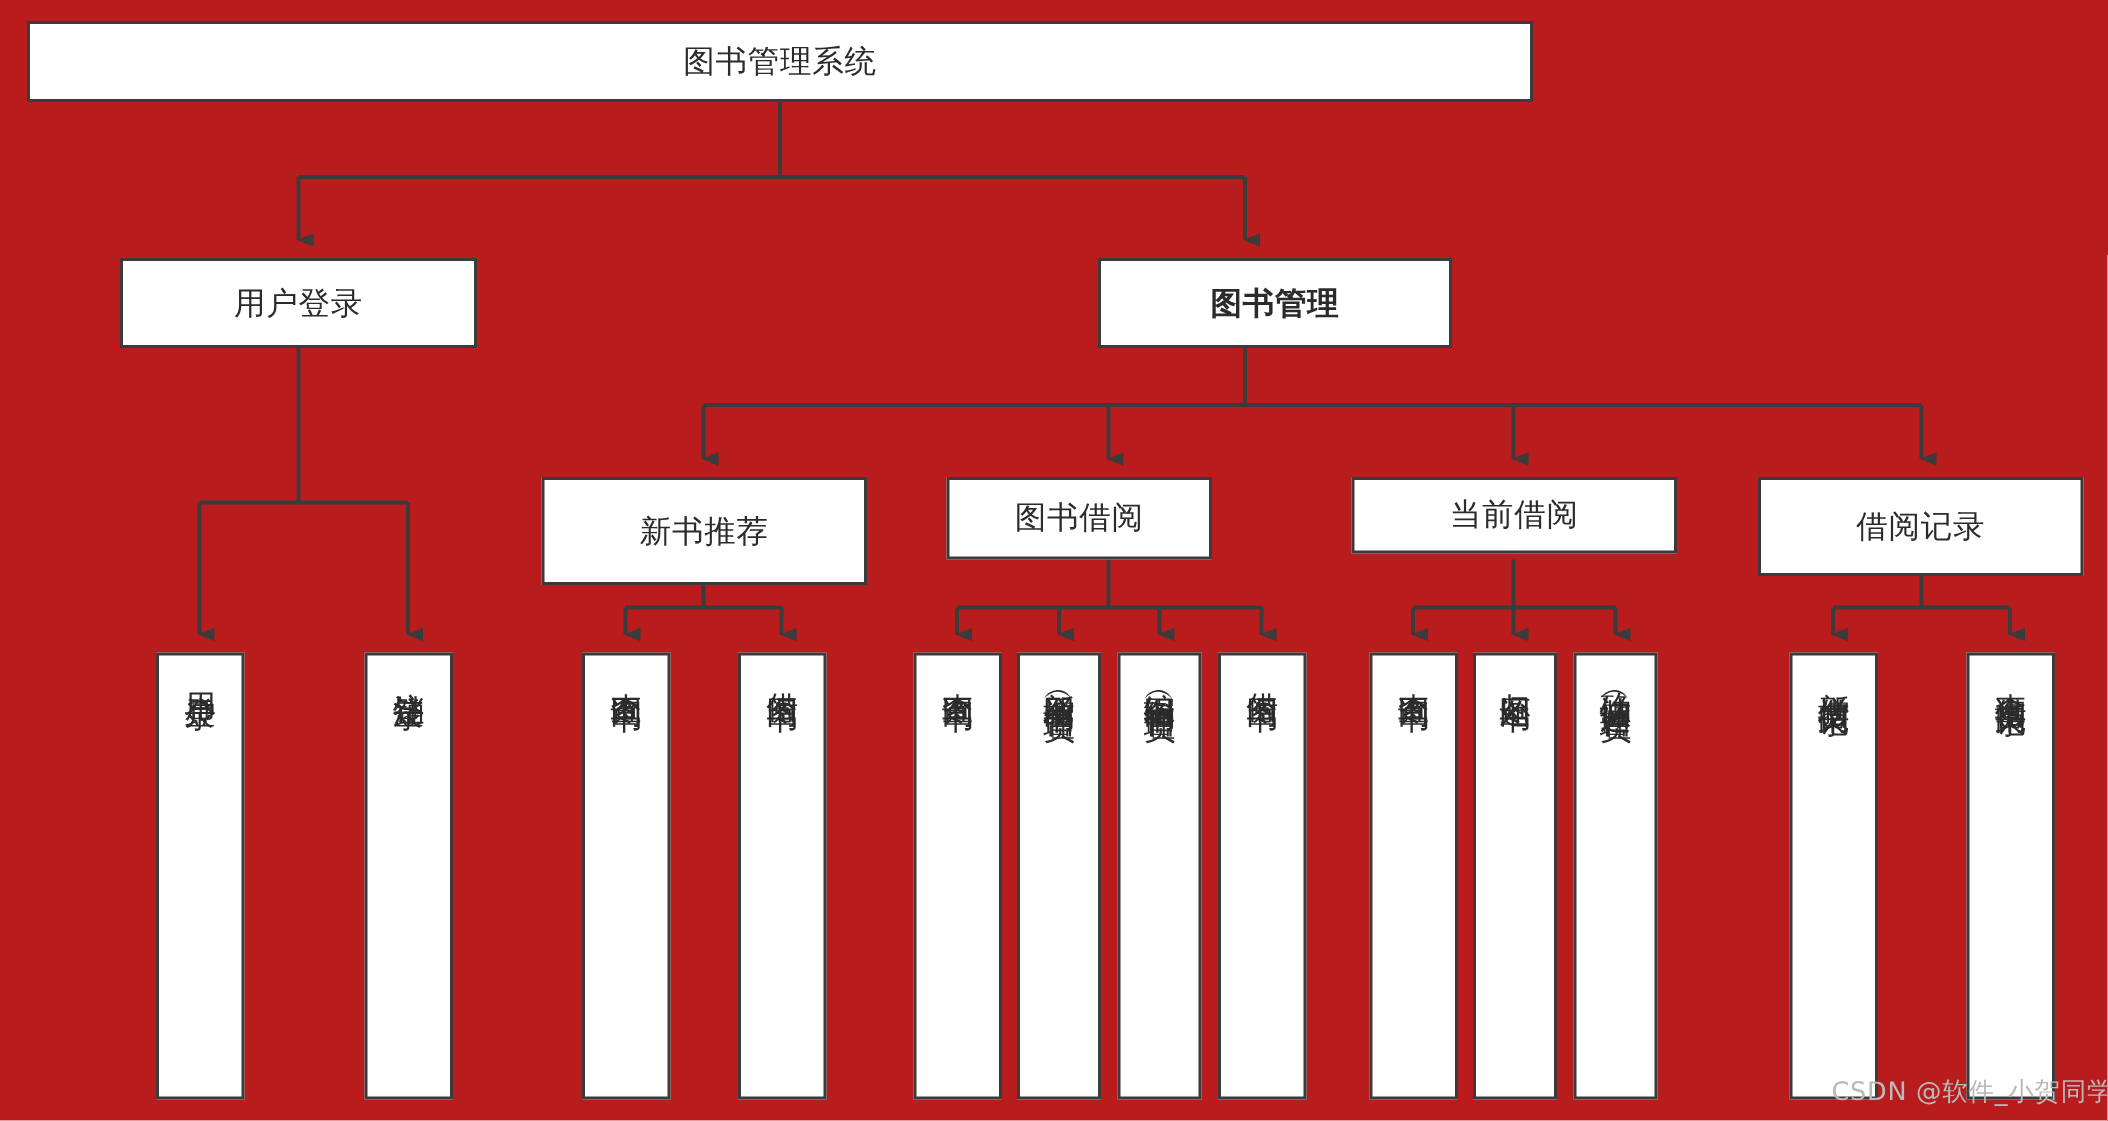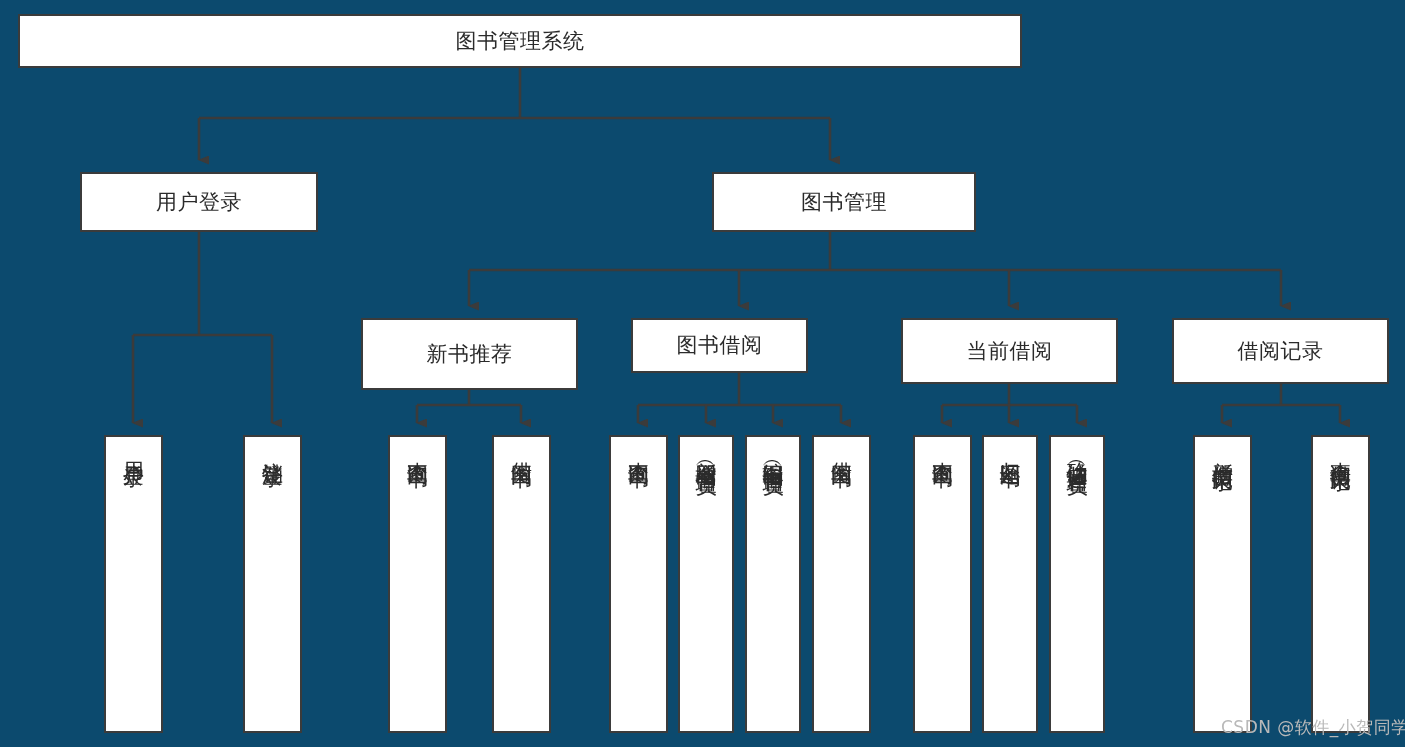--- a/index.html
+++ b/index.html
@@ -8,21 +8,21 @@
     padding: 0;
     background: #ffffff;
   }
   body {
     font-family: "DejaVu Sans", "Liberation Sans", sans-serif;
   }
   #diagram-root {
     position: relative;
     width: 1405px;
     height: 747px;
-    background: #0c4a6e;
+    background: #b91c1c;
     overflow: hidden;
   }
   #edge-layer {
     position: absolute;
     left: 0;
     top: 0;
     width: 1405px;
     height: 747px;
     pointer-events: none;
   }
@@ -131,33 +131,33 @@
   </svg>
 
   <div class="node horiz" style="left:18px; top:14px; width:1004px; height:54px;">
     <span class="node-label">图书管理系统</span>
   </div>
 
   <div class="node horiz" style="left:80px; top:172px; width:238px; height:60px;">
     <span class="node-label">用户登录</span>
   </div>
 
-  <div class="node horiz" style="left:712px; top:172px; width:264px; height:60px;">
+  <div class="node horiz" style="left:732px; top:172px; width:236px; height:60px;font-weight:bold;">
     <span class="node-label">图书管理</span>
   </div>
 
   <div class="node horiz" style="left:361px; top:318px; width:217px; height:72px;">
     <span class="node-label">新书推荐</span>
   </div>
 
   <div class="node horiz" style="left:631px; top:318px; width:177px; height:55px;">
     <span class="node-label">图书借阅</span>
   </div>
 
-  <div class="node horiz" style="left:901px; top:318px; width:217px; height:66px;">
+  <div class="node horiz" style="left:901px; top:318px; width:217px; height:51px;">
     <span class="node-label">当前借阅</span>
   </div>
 
   <div class="node horiz" style="left:1172px; top:318px; width:217px; height:66px;">
     <span class="node-label">借阅记录</span>
   </div>
 
   <div class="node vert" style="left:104px; top:435px; width:59px; height:298px;">
     <span class="node-label">用户登录</span>
   </div>

